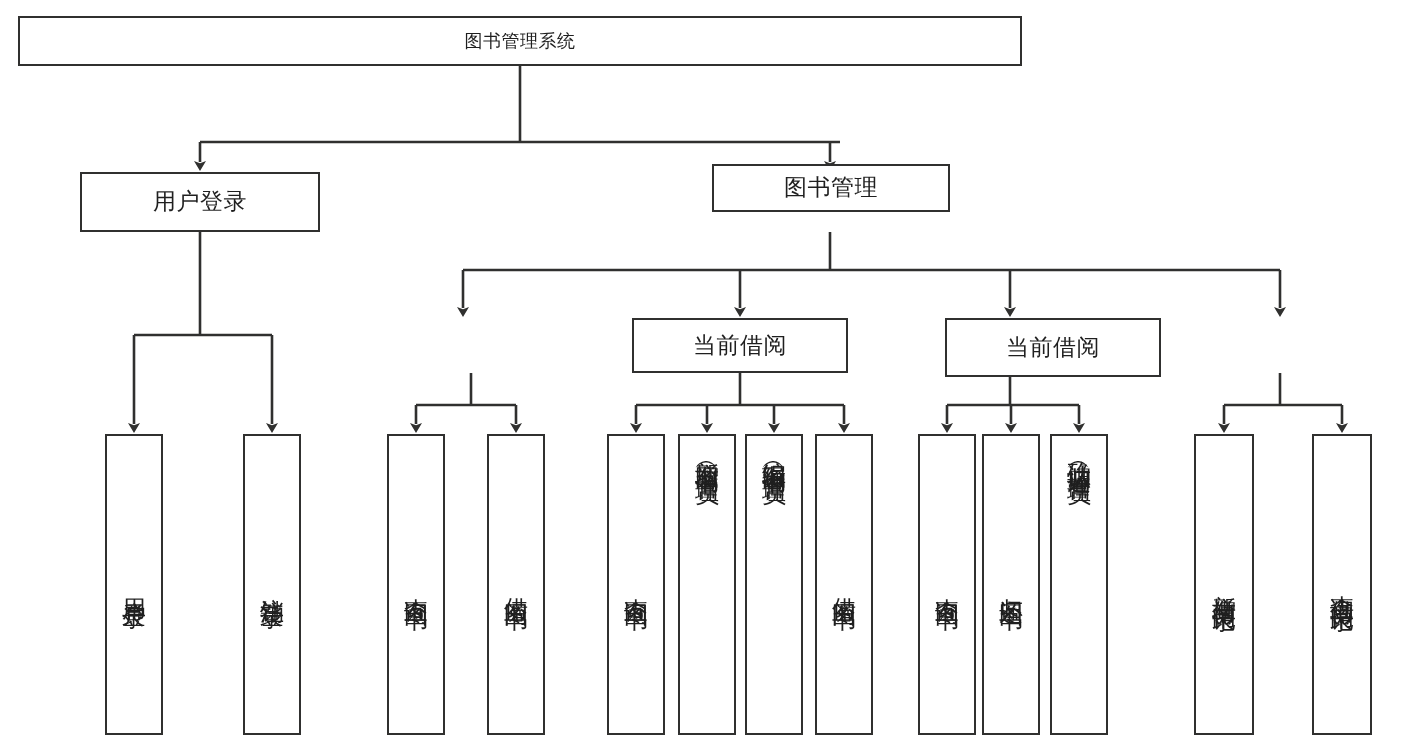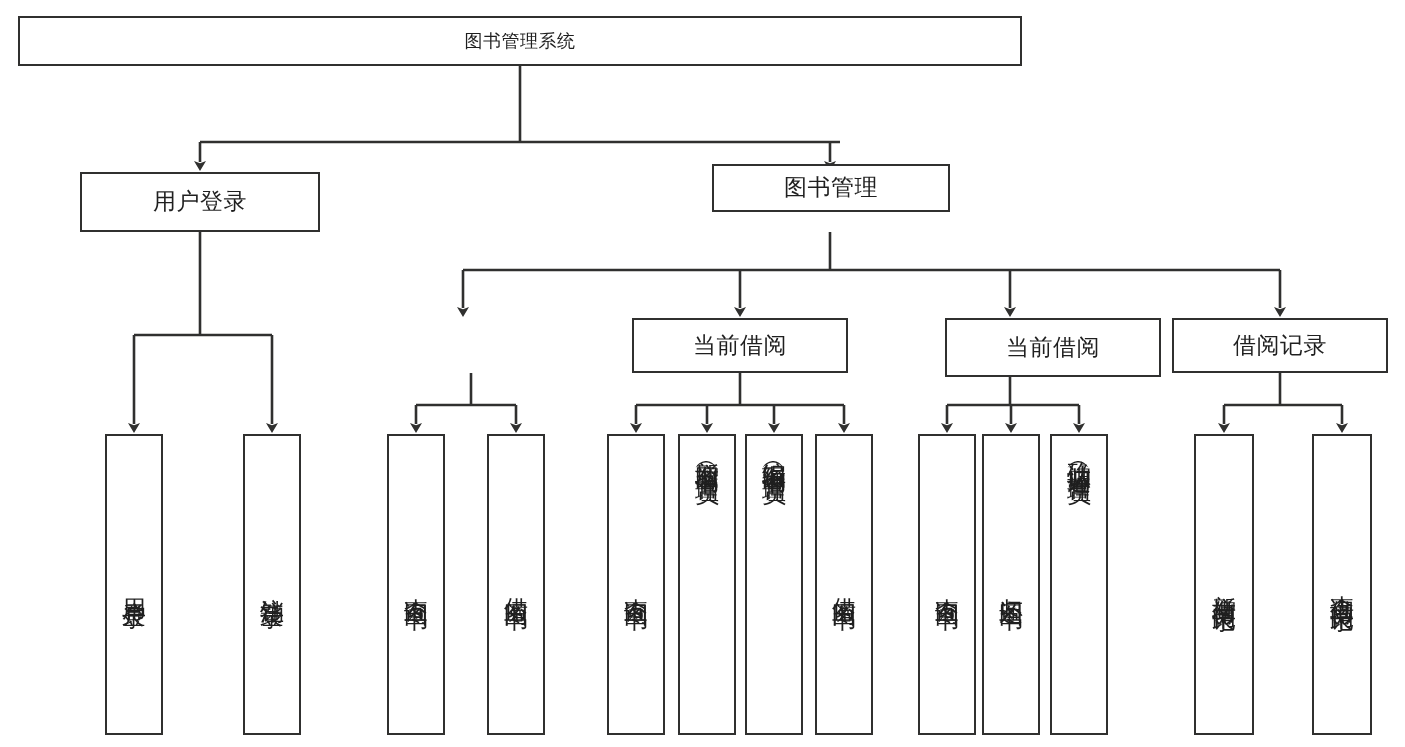--- a/index.html
+++ b/index.html
@@ -139,23 +139,20 @@
   <div class="node horizontal" style="left:712px; top:164px; width:238px; height:48px;">
     <span class="node-label">图书管理</span>
   </div>
 
   <div class="node horizontal" style="left:632px; top:318px; width:216px; height:55px;">
     <span class="node-label">当前借阅</span>
   </div>
   <div class="node horizontal" style="left:902px; top:318px; width:216px; height:59px;margin-left:43px;">
     <span class="node-label">当前借阅</span>
   </div>
-  <div class="node horizontal" style="left:1172px; top:318px; width:216px; height:55px;">
-    <span class="node-label">借阅记录</span>
-  </div>
 
   <div class="node vertical centered" style="left:105px; top:434px; width:58px; height:301px;">
     <span class="node-label">用户登录</span>
   </div>
   <div class="node vertical centered" style="left:243px; top:434px; width:58px; height:301px;">
     <span class="node-label">注销登录</span>
   </div>
 
   <div class="node vertical centered" style="left:387px; top:434px; width:58px; height:301px;">
     <span class="node-label">查询图书</span>

